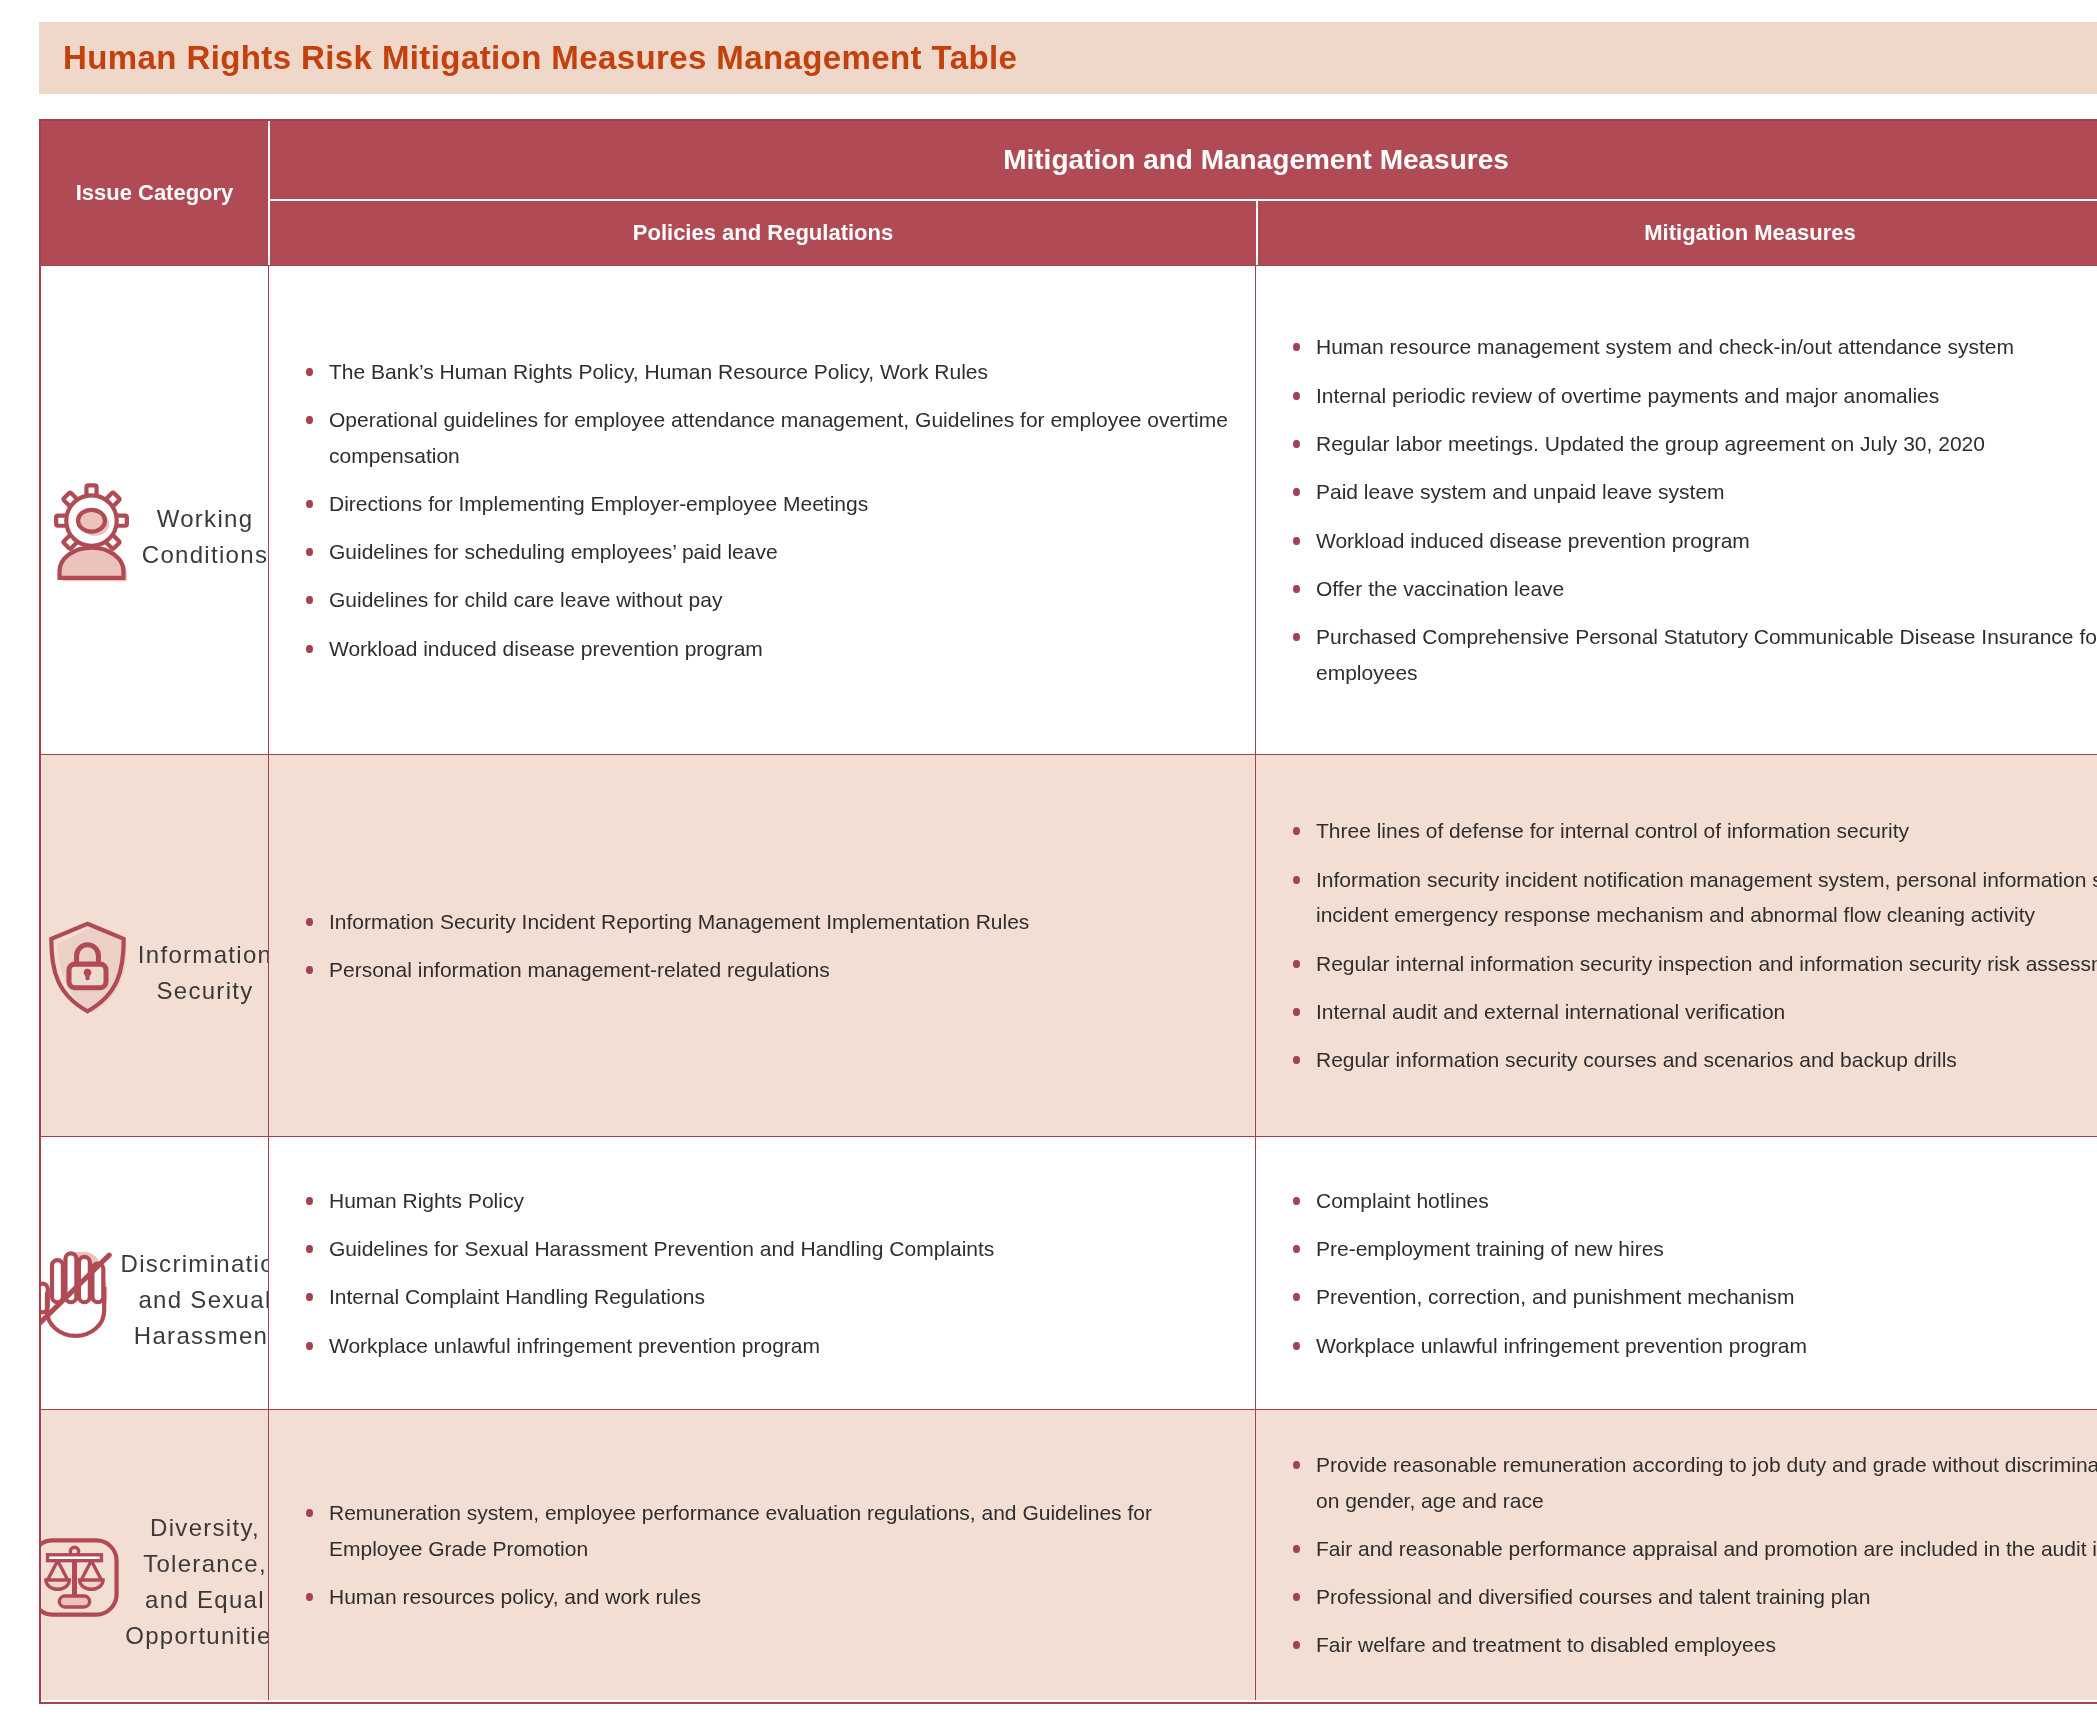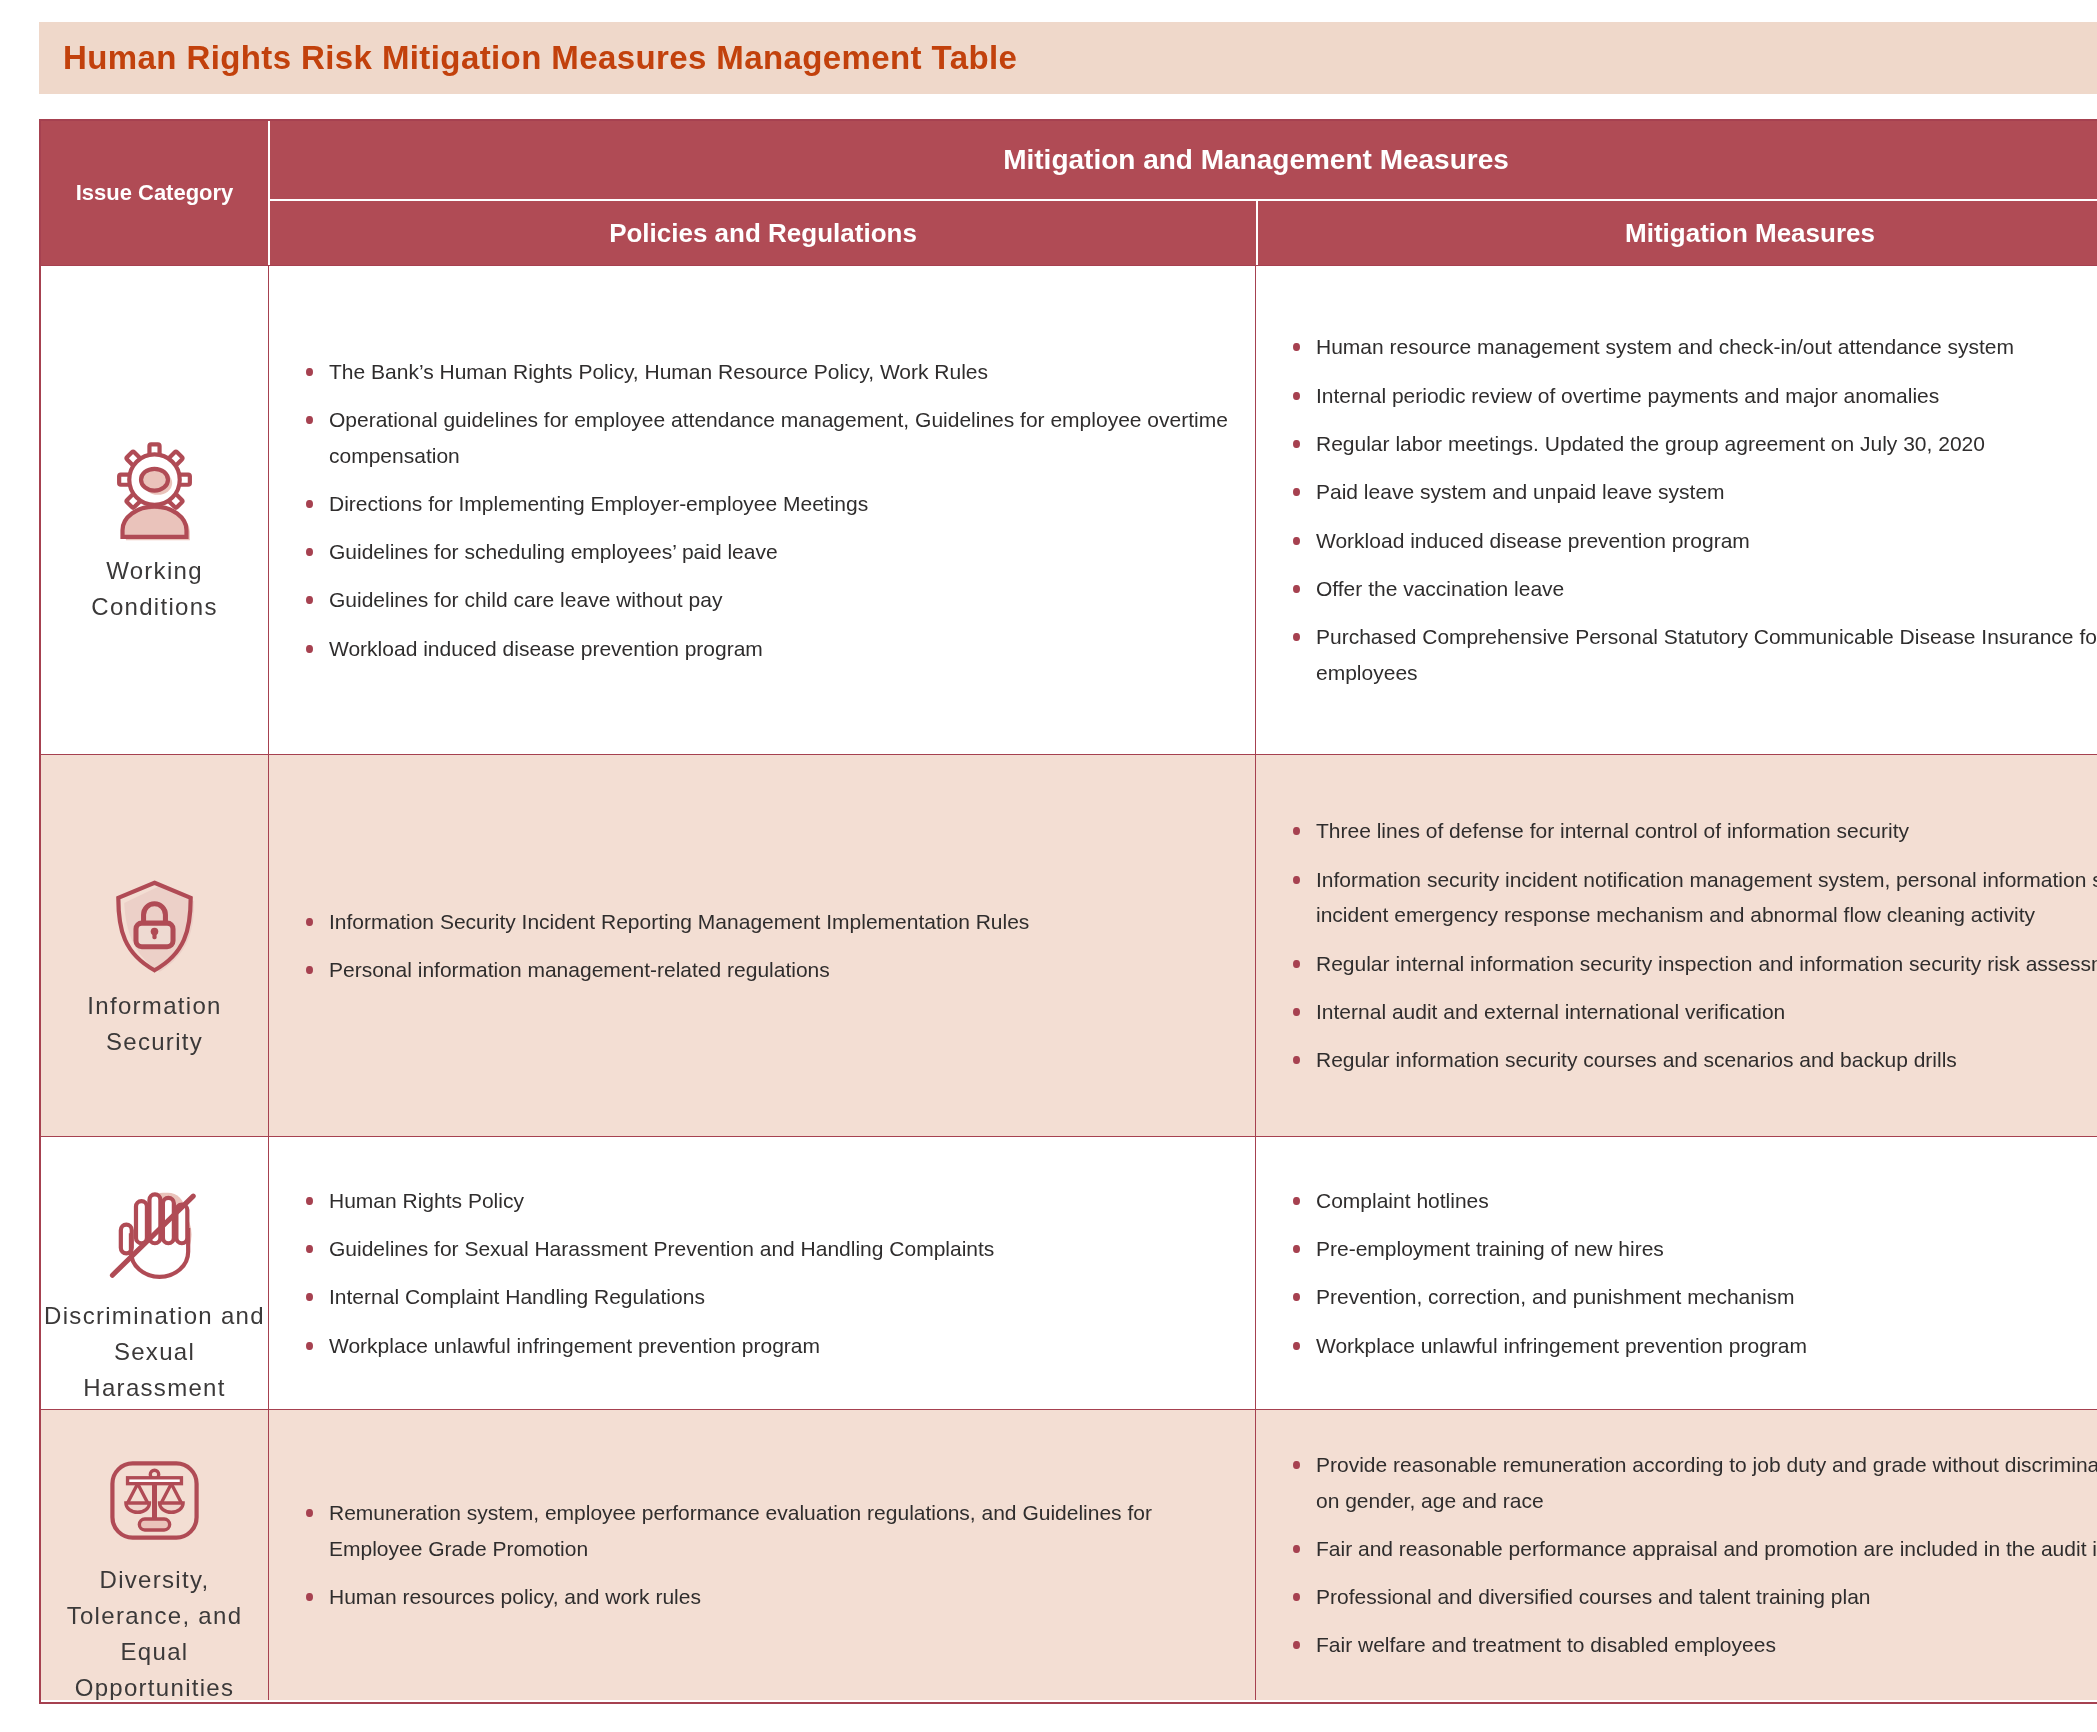--- a/index.html
+++ b/index.html
@@ -34,33 +34,33 @@
   }
   .th-group{
     grid-column:2/4;border-left:2.5px solid #ffffff;border-right:2.5px solid #ffffff;
     display:flex;flex-direction:column;
   }
   .th-group-top{
     height:80px;box-sizing:border-box;border-bottom:2.5px solid #ffffff;
     display:flex;align-items:center;justify-content:center;font-size:28px;
   }
   .th-group-bottom{flex:1;display:grid;grid-template-columns:1fr 1fr;}
-  .th-sub{display:flex;align-items:center;justify-content:center;font-size:26px;}
+  .th-sub{display:flex;align-items:center;justify-content:center;font-size:22px;}
   .th-sub + .th-sub{border-left:2.5px solid #ffffff;}
   
   .row{
     display:grid;grid-template-columns:227px 987px 989px 1fr;
     border-top:1.7px solid #a64150;background:#ffffff;
   }
   .row--pink{background:#f3ded3;}
   .row-1{height:488px}.row-2{height:381px}.row-3{height:272px}.row-4{height:290px}
   .cell{box-sizing:border-box;overflow:hidden;}
   .cell + .cell{border-left:1.7px solid #a64150;}
   .issue-cell{
-    display:flex;flex-direction:column;align-items:center;justify-content:center;
+    display:flex;flex-direction:row;align-items:center;justify-content:center;
     text-align:center;padding:4.2px 2.5px;margin-top:44px;
   }
   .icon svg{width:101px;height:103px;display:block;}
   .cat-label{
     font-size:24px;line-height:1.5;color:#3b3939;letter-spacing:1.3px;margin-top:10px;
   }
   ul.list-cell{
     list-style:none;margin:0;display:flex;flex-direction:column;justify-content:center;
     padding:12.6px 25px 12.6px 34px;
   }

